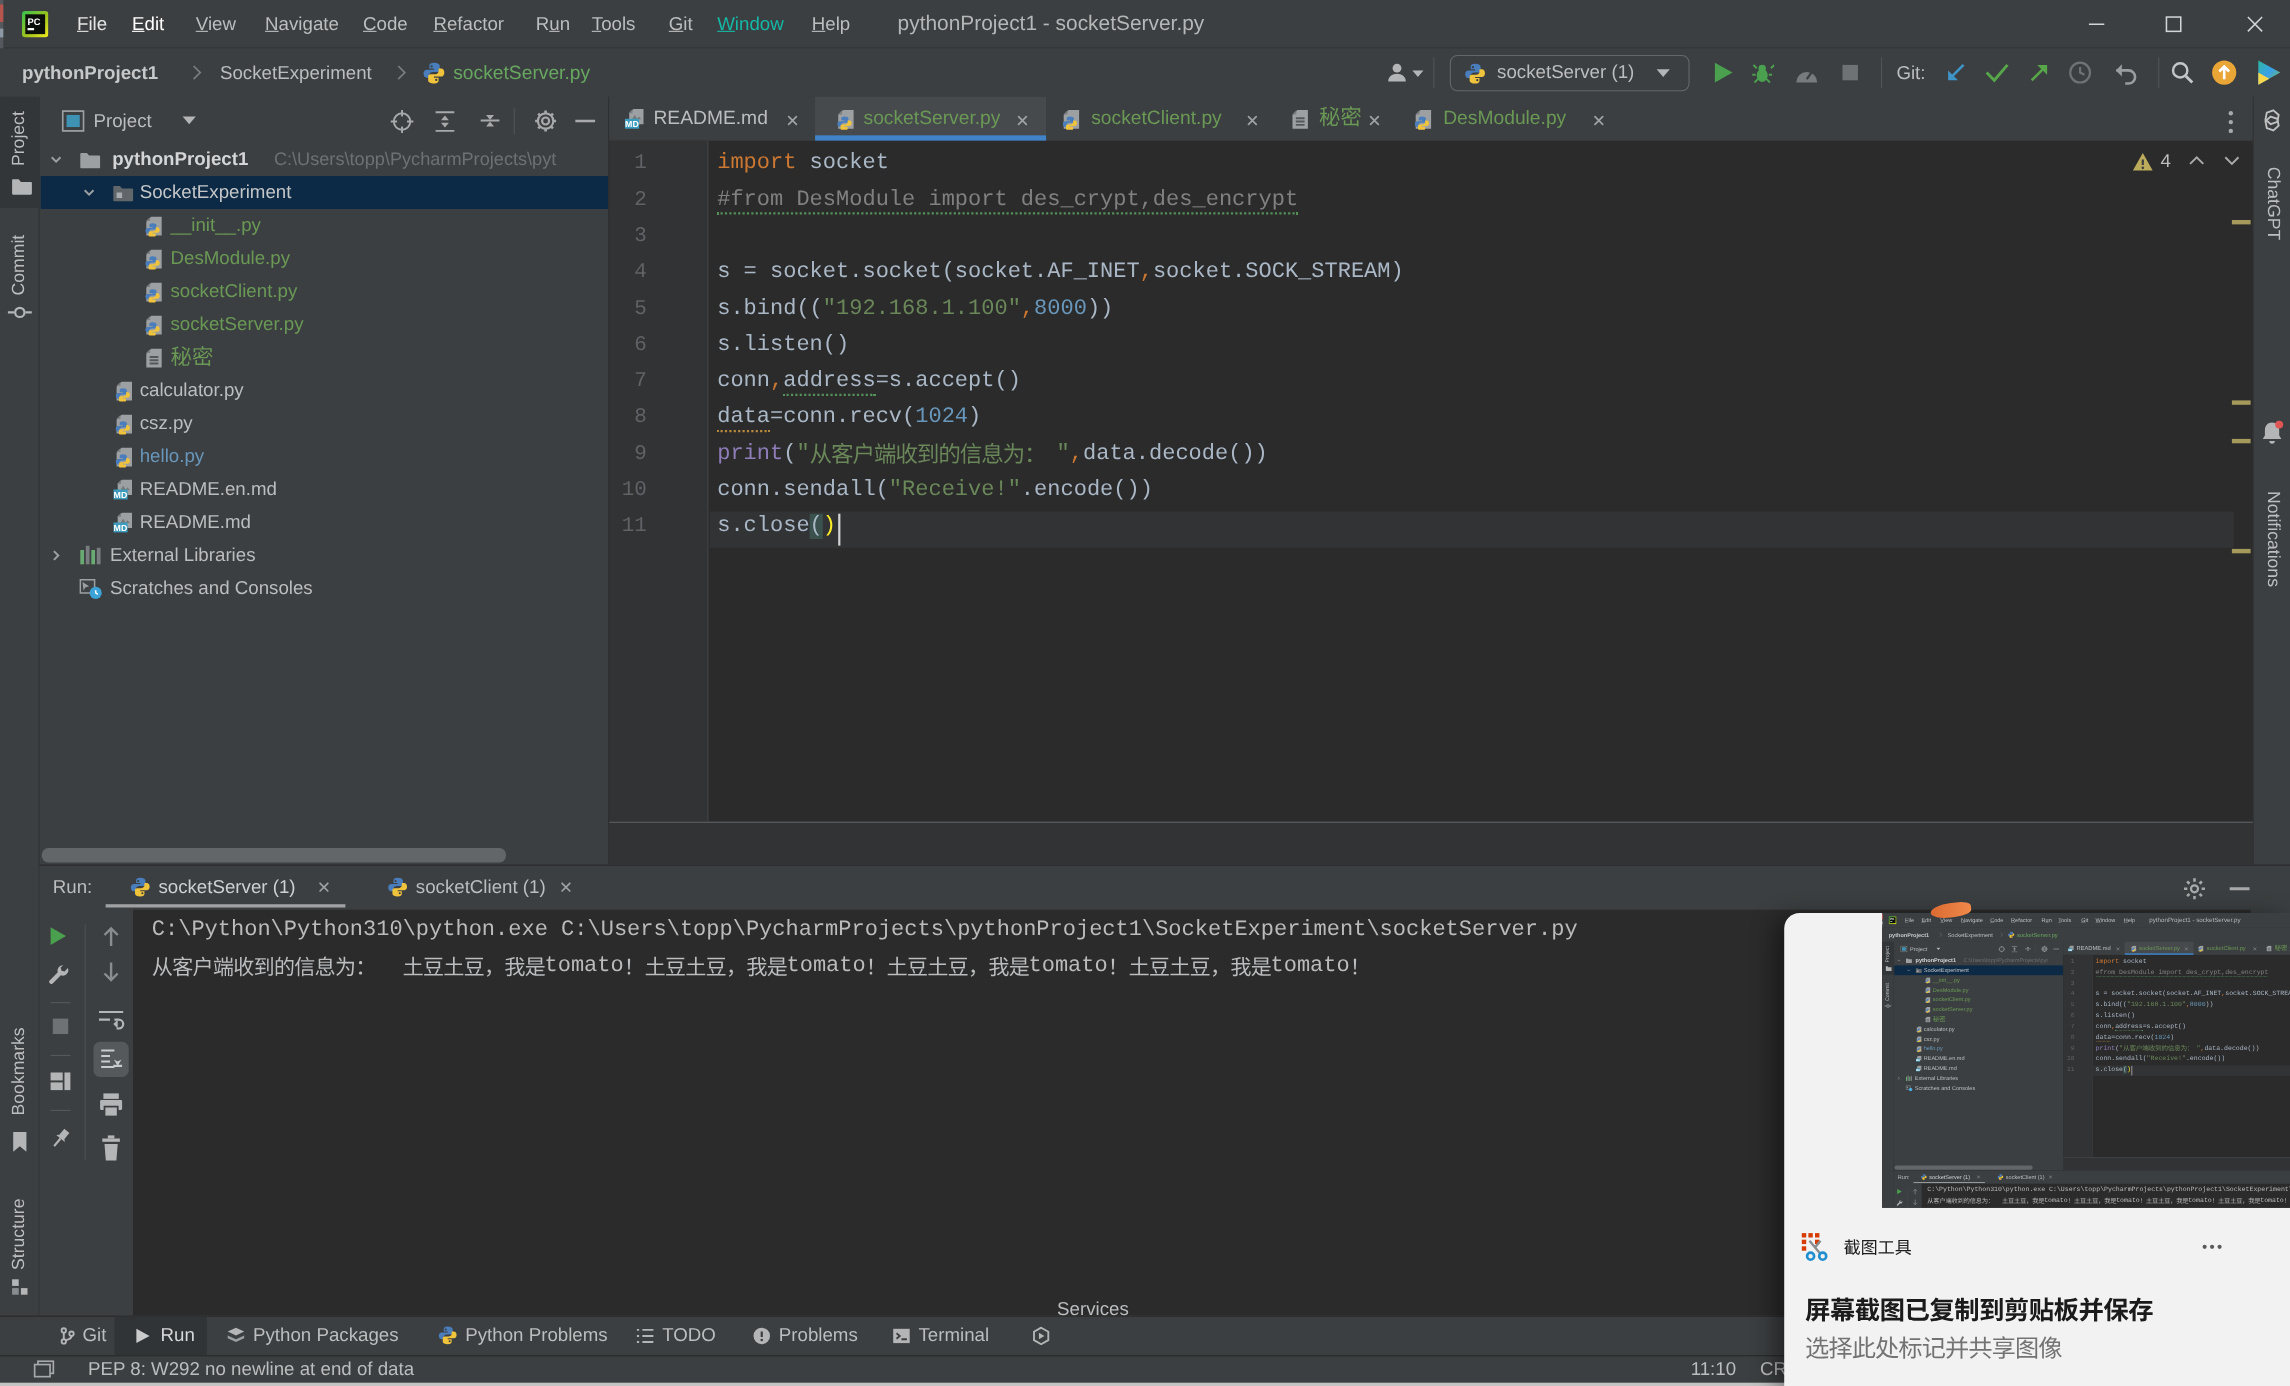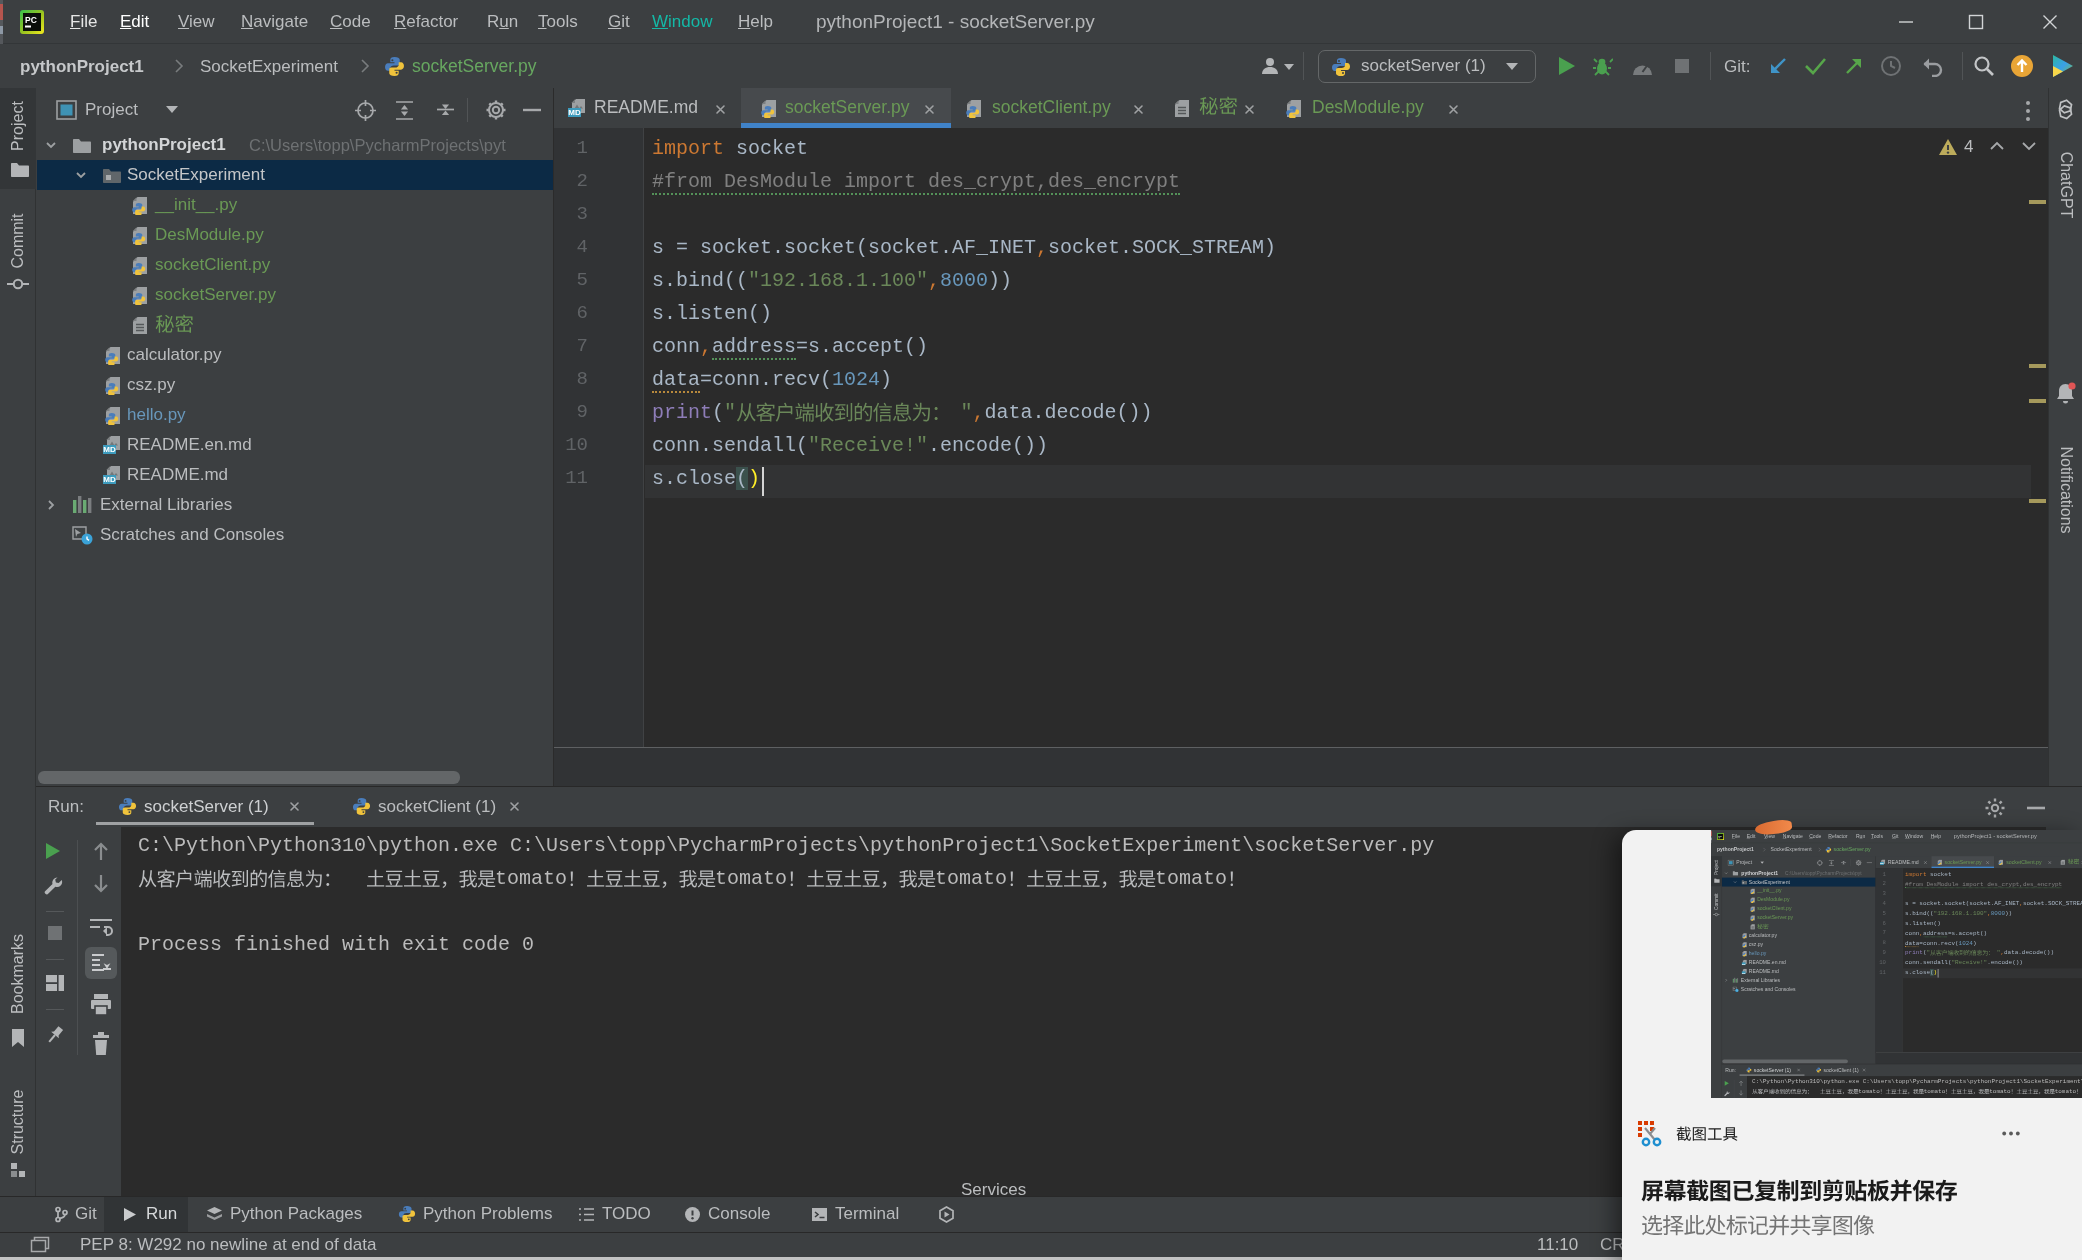--- a/index.html
+++ b/index.html
@@ -741,21 +741,20 @@
       </svg>
     </div>
     <div class="conl" style="left:1155.0px;top:862px">tomato</div>
     <div class="ab" style="left:1227.0px;top:869px">
       <svg width="19" height="23" viewBox="0 0 19 23" style="overflow:visible">
         <g fill="#bbbdbf">
           <use href="#q32" transform="translate(0.0,16.9) scale(0.0192,-0.0192)"></use>
         </g>
       </svg>
     </div>
-    <div class="conl" style="top:928px">Process finished with exit code 0</div>
     <div class="ab" style="left:0;top:1196px;width:2082px;height:36px;background:#3c3f41;border-top:1px solid #282828"></div>
     <div class="ab" style="left:104px;top:1197px;width:84px;height:35px;background:#313436"></div>
     <svg class="ab" style="left:53px;top:1206px" width="17" height="17" viewBox="0 0 17 17">
       <g fill="none" stroke="#b3b5b7" stroke-width="1.7">
         <circle cx="5" cy="3.5" r="2"></circle>
         <circle cx="5" cy="13.5" r="2"></circle>
         <circle cx="12" cy="6.5" r="2"></circle>
         <path d="M5 5.5v6M12 8.5c0 3-3 3-5 4"></path>
       </g>
     </svg>
@@ -781,21 +780,21 @@
         <path d="M6 3h10M6 8.5h10M6 14h10"></path>
         <path d="M1 3h2M1 8.5h2M1 14h2"></path>
       </g>
     </svg>
     <div class="ab" style="left:602px;top:1196px;height:36px;line-height:36px;color:#bbbdbf">TODO</div>
     <svg class="ab" style="left:684px;top:1206px" width="17" height="17" viewBox="0 0 17 17">
       <circle cx="8.5" cy="8.5" r="7.5" fill="#b3b5b7"></circle>
       <path stroke="#3c3f41" stroke-width="2" d="M8.5 4.5v5"></path>
       <circle cx="8.5" cy="12.2" r="1.2" fill="#3c3f41"></circle>
     </svg>
-    <div class="ab" style="left:708px;top:1196px;height:36px;line-height:36px;color:#bbbdbf">Console</div>
+    <div class="ab" style="left:708px;top:1196px;height:36px;line-height:36px;color:#bbbdbf">Problems</div>
     <svg class="ab" style="left:811px;top:1206px" width="17" height="17" viewBox="0 0 17 17">
       <rect x="1" y="2" width="15" height="13" fill="#b3b5b7"></rect>
       <path stroke="#3c3f41" stroke-width="1.6" fill="none" d="M4 6l3 2.5L4 11M8.5 11.5h5"></path>
     </svg>
     <div class="ab" style="left:835px;top:1196px;height:36px;line-height:36px;color:#bbbdbf">Terminal</div>
     <svg class="ab" style="left:938px;top:1206px" width="17" height="17" viewBox="0 0 17 17">
       <path fill="none" stroke="#b3b5b7" stroke-width="1.7" d="M8.5 1l6.5 3.7v7.6L8.5 16 2 12.3V4.7z"></path>
       <path fill="#b3b5b7" d="M6.5 5.5l5 3-5 3z"></path>
     </svg>
     <div class="ab" style="left:961px;top:1172px;height:36px;line-height:36px;color:#bbbdbf">Services</div>

